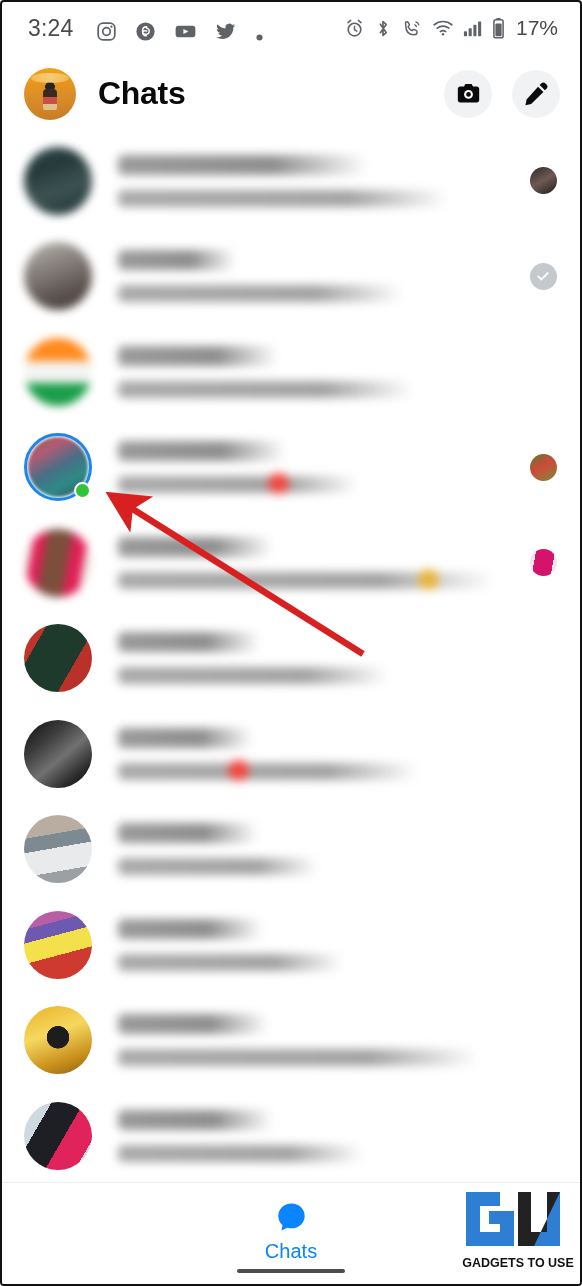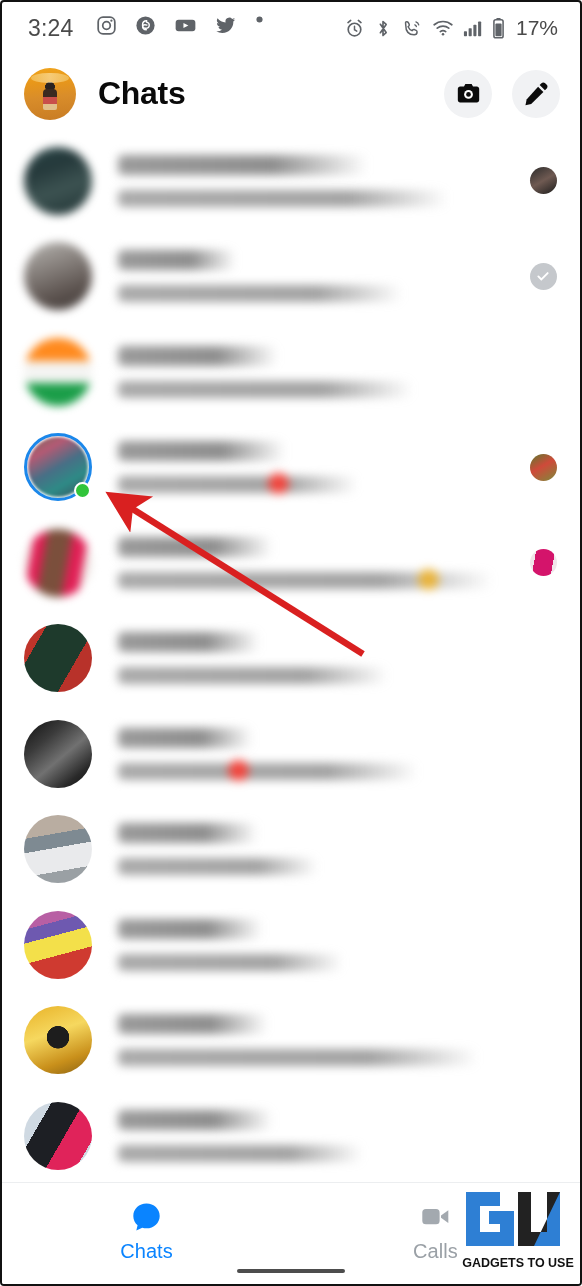--- a/index.html
+++ b/index.html
@@ -20,21 +20,21 @@
   }
 
   
   .statusbar {
     position: absolute; top: 0; left: 0;
     width: 100%; height: 52px;
     display: flex; align-items: center;
     justify-content: space-between;
     padding: 0 22px 0 26px;
   }
-  .sb-left { display: flex; align-items: flex-start; gap: 18px; }
+  .sb-left { display: flex; align-items: flex-end; gap: 18px; }
   .sb-time {
     font-size: 23px; font-weight: 400; color: #4a4a4a;
     letter-spacing: .2px; margin-right: 4px;
   }
   .sb-right { display: flex; align-items: center; gap: 9px; }
   .sb-ico { display: block; }
   .sb-batt-txt { font-size: 21px; color: #4a4a4a; margin-left: 2px; }
 
   
   .header {
@@ -415,29 +415,20 @@
 
     <div class="nav-item active">
       <div class="nav-ico">
         <svg width="33" height="33" viewBox="0 0 24 24">
           <path d="M12 2.6c5.4 0 9.6 3.9 9.6 9 0 5-4.2 9-9.6 9-1.1 0-2.1-.16-3.1-.46l-4.3 2 .9-3.7C3.6 16.7 2.4 14.3 2.4 11.6c0-5.1 4.2-9 9.6-9z" fill="#0a84ff"></path>
         </svg>
       </div>
       <div class="nav-label">Chats</div>
     </div>
 
-    <div class="nav-item">
-      <div class="nav-ico">
-        <svg width="33" height="33" viewBox="0 0 24 24">
-          <rect x="2.4" y="6.6" width="12.6" height="11" rx="2.6" fill="#a3a9af"></rect>
-          <path d="M16 11.2 21.3 7.4v9.3L16 12.9z" fill="#a3a9af"></path>
-        </svg>
-      </div>
-      <div class="nav-label">Calls</div>
-    </div>
 
 
 
     <div class="gesture-bar"></div>
   </div>
 
   <svg class="watermark" viewBox="0 0 112 96">
     <path d="M4 10 h34 v14 h-20 v26 h20 v-8 h-11 v-13 h25 v35 h-48 z" fill="#2e7fd4"></path>
     <path d="M56 10 h13 v40 h16 v-40 h13 v54 h-42 z" fill="#2e7fd4"></path>
     <path d="M56 10 h13 v40 h16 v-40 h13 l-26 54 h-16 z" fill="#222"></path>

